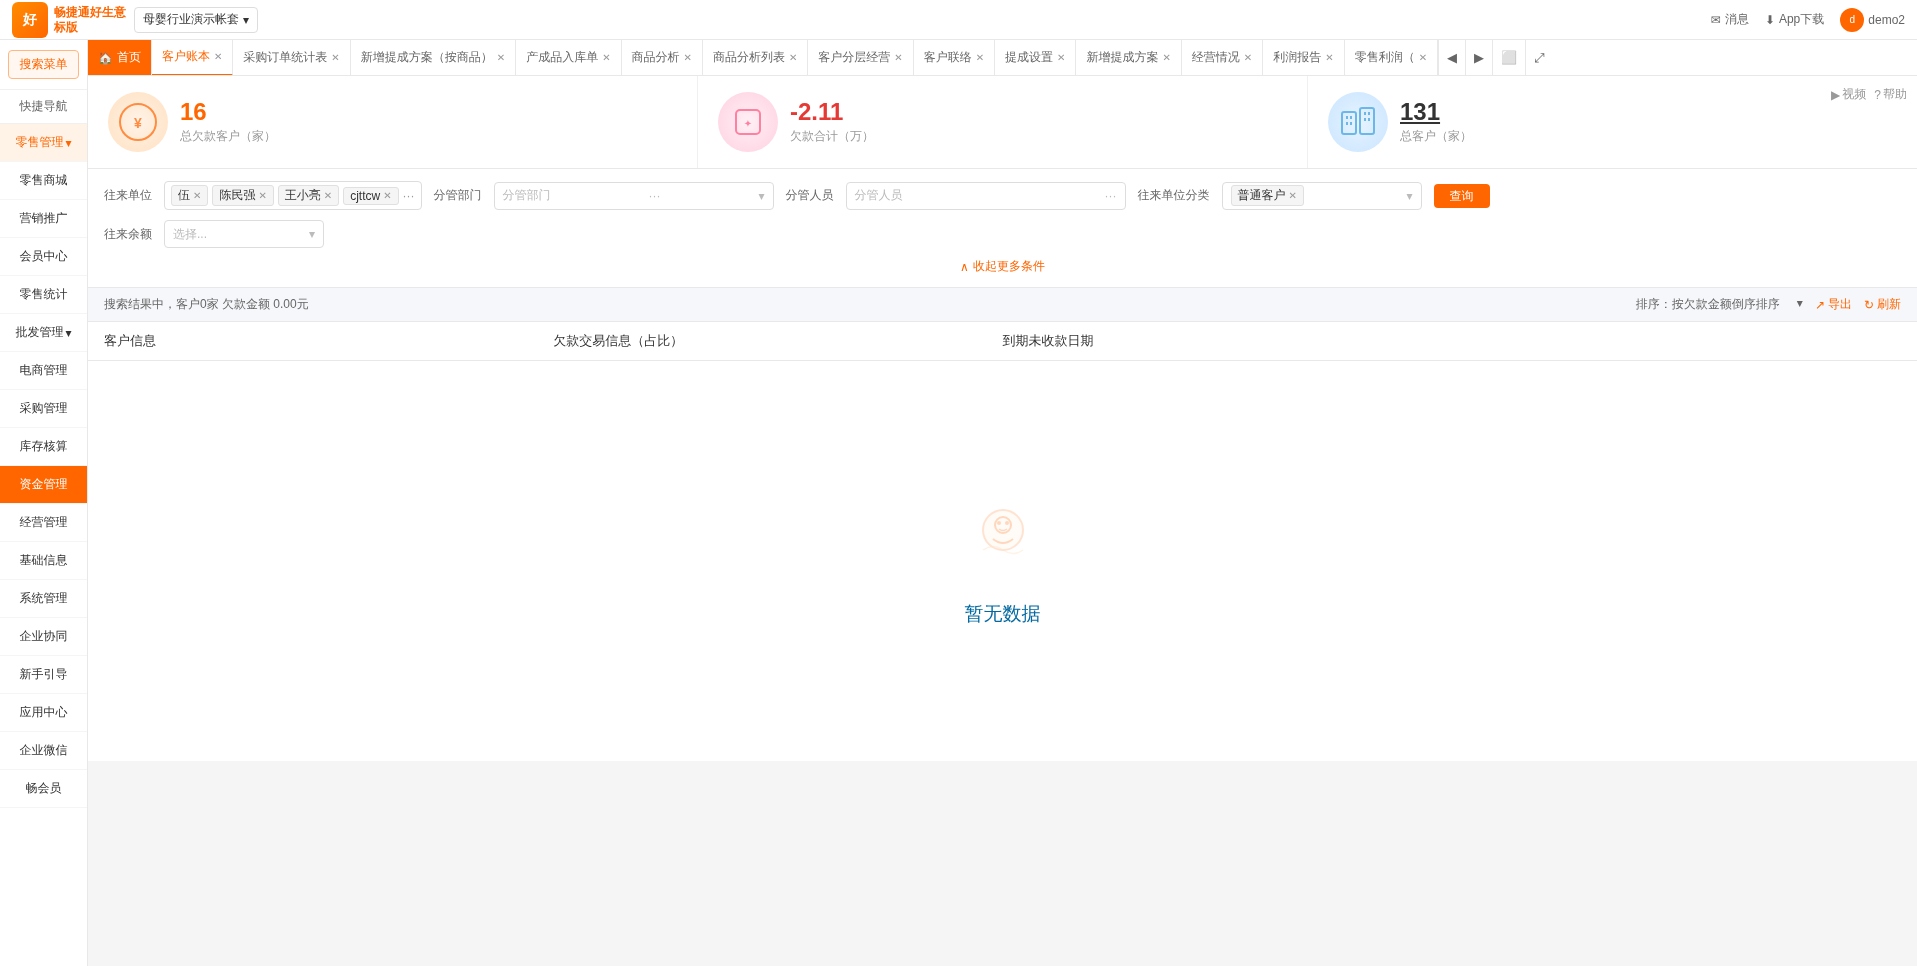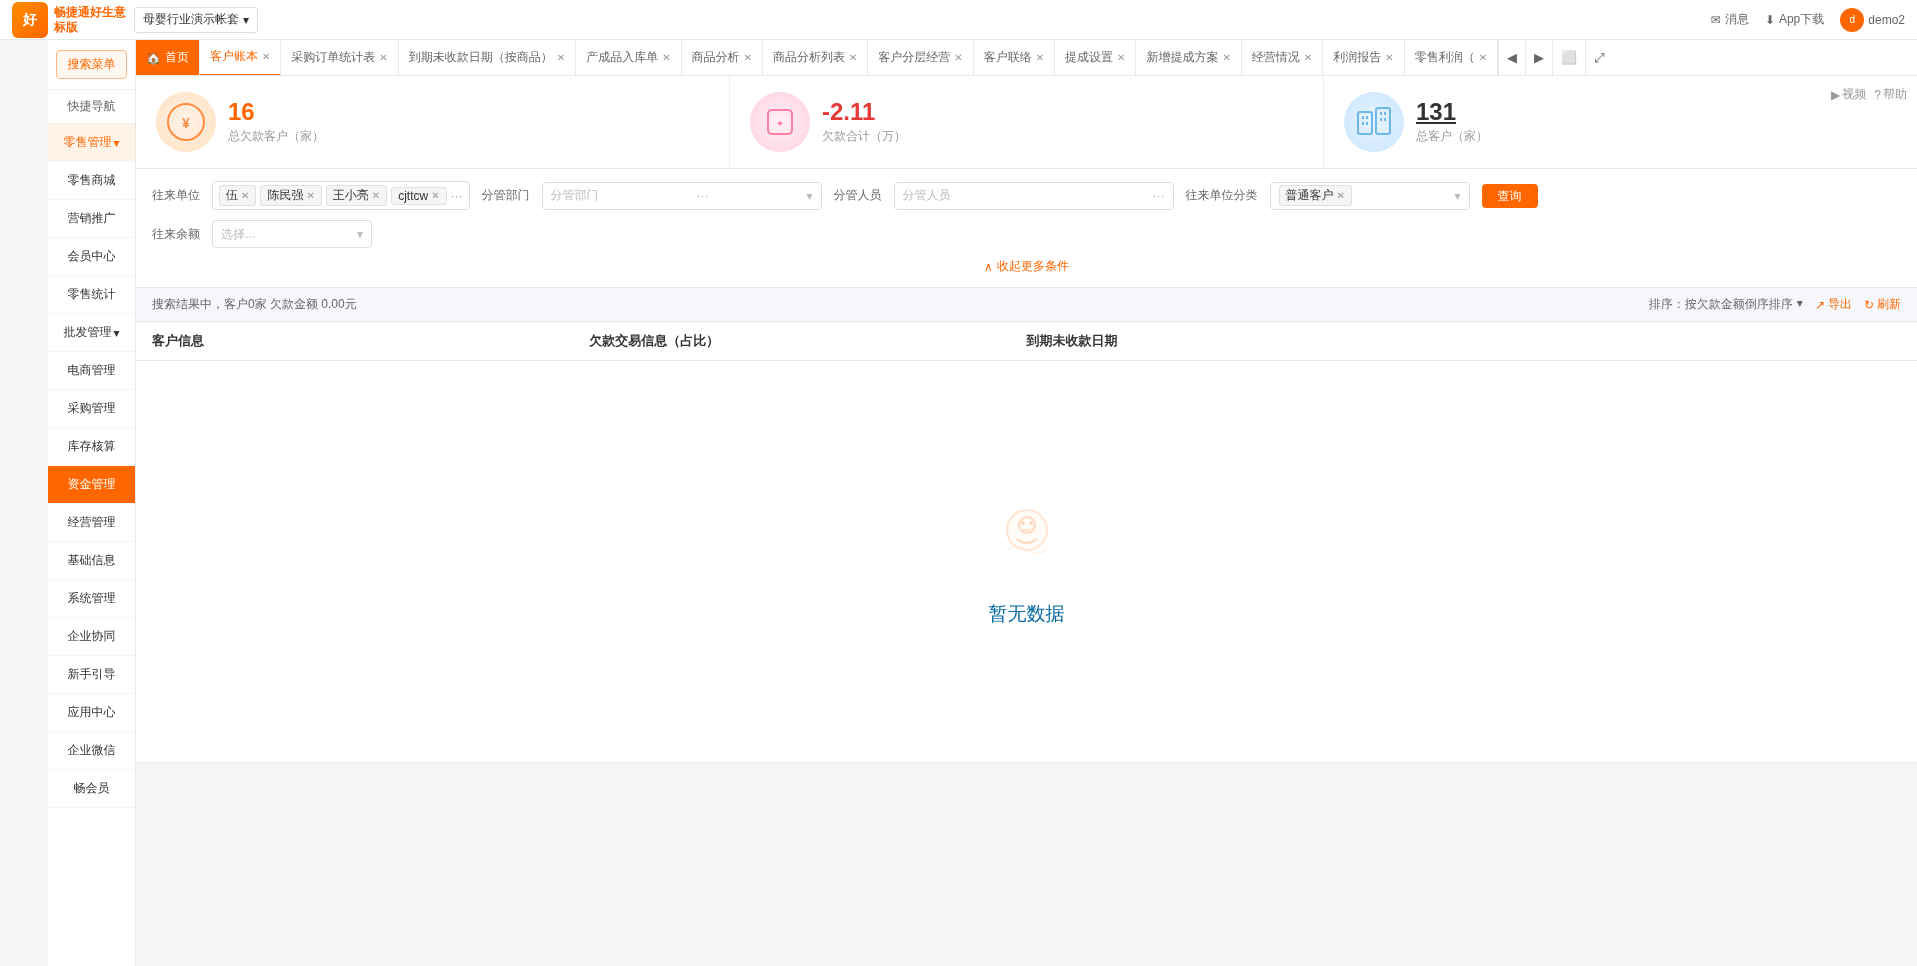--- a/index.html
+++ b/index.html
@@ -10,21 +10,21 @@
     .top-bar-left { display: flex; align-items: center; gap: 8px; }
     .logo-area { display: flex; align-items: center; gap: 6px; }
     .logo-icon { width: 36px; height: 36px; background: linear-gradient(135deg, #ff8c00, #ff6600); border-radius: 6px; display: flex; align-items: center; justify-content: center; color: white; font-size: 14px; font-weight: bold; }
     .logo-text { color: #ff6600; font-size: 12px; font-weight: bold; line-height: 1.2; }
     .store-selector { display: flex; align-items: center; gap: 4px; font-size: 12px; color: #333; cursor: pointer; padding: 0 8px; border: 1px solid #ddd; border-radius: 4px; height: 26px; }
     .top-bar-right { display: flex; align-items: center; gap: 16px; font-size: 12px; color: #666; }
     .top-bar-right-item { display: flex; align-items: center; gap: 4px; cursor: pointer; }
     .avatar { width: 24px; height: 24px; border-radius: 50%; background: #ff6600; color: white; display: flex; align-items: center; justify-content: center; font-size: 10px; }
 
     
-    .main-layout { display: flex; flex: 1; overflow: hidden; padding-left: 48px; }
+    .main-layout { display: flex; flex: 1; overflow: hidden; }
 
     
     .sidebar { width: 88px; background: #fff; border-right: 1px solid #e8e8e8; display: flex; flex-direction: column; overflow-y: auto; flex-shrink: 0; }
     .sidebar-search { padding: 10px 8px; border-bottom: 1px solid #f0f0f0; }
     .sidebar-search-btn { width: 100%; background: #fff7f0; border: 1px solid #ffb680; color: #ff6600; border-radius: 4px; padding: 5px 0; font-size: 12px; cursor: pointer; text-align: center; }
     .sidebar-nav-btn { padding: 8px; text-align: center; border-bottom: 1px solid #f0f0f0; cursor: pointer; font-size: 12px; color: #666; }
     .sidebar-item { padding: 10px 4px; text-align: center; cursor: pointer; font-size: 12px; color: #333; border-bottom: 1px solid #f5f5f5; }
     .sidebar-item.active { background: #ff6600; color: white; }
     .sidebar-item.active-parent { color: #ff6600; background: #fff3e8; text-align: center; }
     .sidebar-item.has-arrow { display: flex; align-items: center; justify-content: center; gap: 2px; }
@@ -71,26 +71,26 @@
     .filter-more { color: #999; font-size: 12px; cursor: pointer; }
     .filter-select { border: 1px solid #ddd; border-radius: 4px; padding: 4px 8px; font-size: 12px; height: 28px; cursor: pointer; display: flex; align-items: center; gap: 4px; min-width: 200px; justify-content: space-between; }
     .filter-select-wide { min-width: 280px; }
     .filter-btn-search { background: #ff6600; color: white; border: none; border-radius: 4px; padding: 4px 16px; font-size: 12px; cursor: pointer; height: 24px; }
     .collapse-row { display: flex; justify-content: center; margin-top: 4px; }
     .collapse-btn { color: #ff6600; font-size: 12px; cursor: pointer; display: flex; align-items: center; gap: 4px; }
 
     
     .results-bar { background: #f5f7fa; padding: 8px 16px; border-bottom: 1px solid #e8e8e8; display: flex; align-items: center; justify-content: space-between; font-size: 12px; color: #666; }
     .results-bar-right { display: flex; align-items: center; gap: 12px; }
-    .sort-select { display: flex; gap: 4px; cursor: pointer; color: #666; margin-left: 42px; }
+    .sort-select { display: flex; gap: 17px; cursor: pointer; color: #666; margin-left: 42px; }
     .action-btn { display: flex; align-items: center; gap: 3px; cursor: pointer; color: #ff6600; }
 
     
     .table-area { background: #fff; }
-    .table-header { display: grid; grid-template-columns: 2fr 2fr 2fr 2fr; padding: 10px 16px; border-bottom: 1px solid #e8e8e8; font-size: 13px; color: #333; font-weight: 700; }
+    .table-header { display: grid; grid-template-columns: 2fr 2fr 2fr 2fr; padding: 10px 16px; border-bottom: 1px solid #e8e8e8; font-size: 13px; color: #333; font-weight: 400; }
     .table-body { min-height: 400px; display: flex; align-items: center; justify-content: center; flex-direction: column; gap: 12px; color: #bbb; }
     .empty-icon { font-size: 60px; opacity: 0.5; }
     .empty-text { font-size: 19px; color: #0369a1; }
 
     
     .icon-svg { width: 40px; height: 40px; }
   </style>
 </head>
 <body>
 
@@ -167,21 +167,21 @@
       </div>
       <div class="tab active">
         <span>客户账本</span>
         <span class="tab-close">✕</span>
       </div>
       <div class="tab">
         <span>采购订单统计表</span>
         <span class="tab-close">✕</span>
       </div>
       <div class="tab">
-        <span>到期未收款日期（按商品）</span>
+        <span>新增提成方案（按商品）</span>
         <span class="tab-close">✕</span>
       </div>
       <div class="tab">
         <span>产成品入库单</span>
         <span class="tab-close">✕</span>
       </div>
       <div class="tab">
         <span>商品分析</span>
         <span class="tab-close">✕</span>
       </div>

